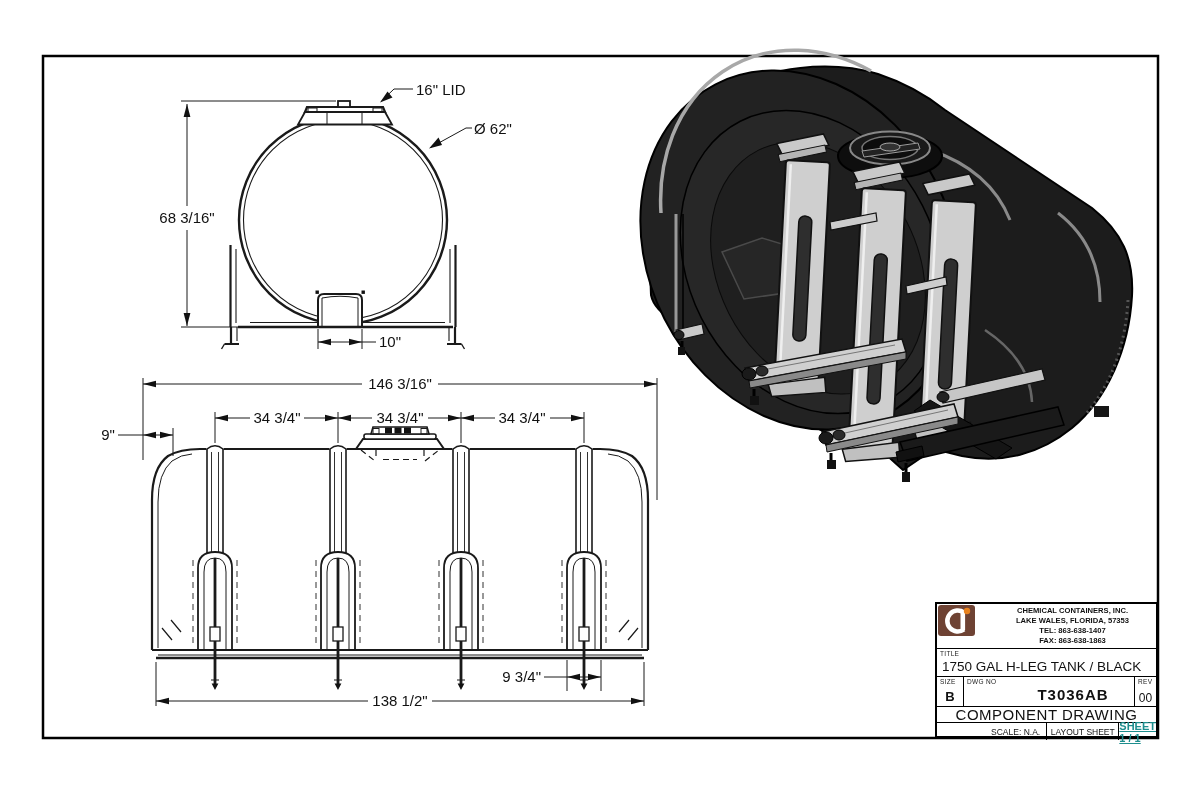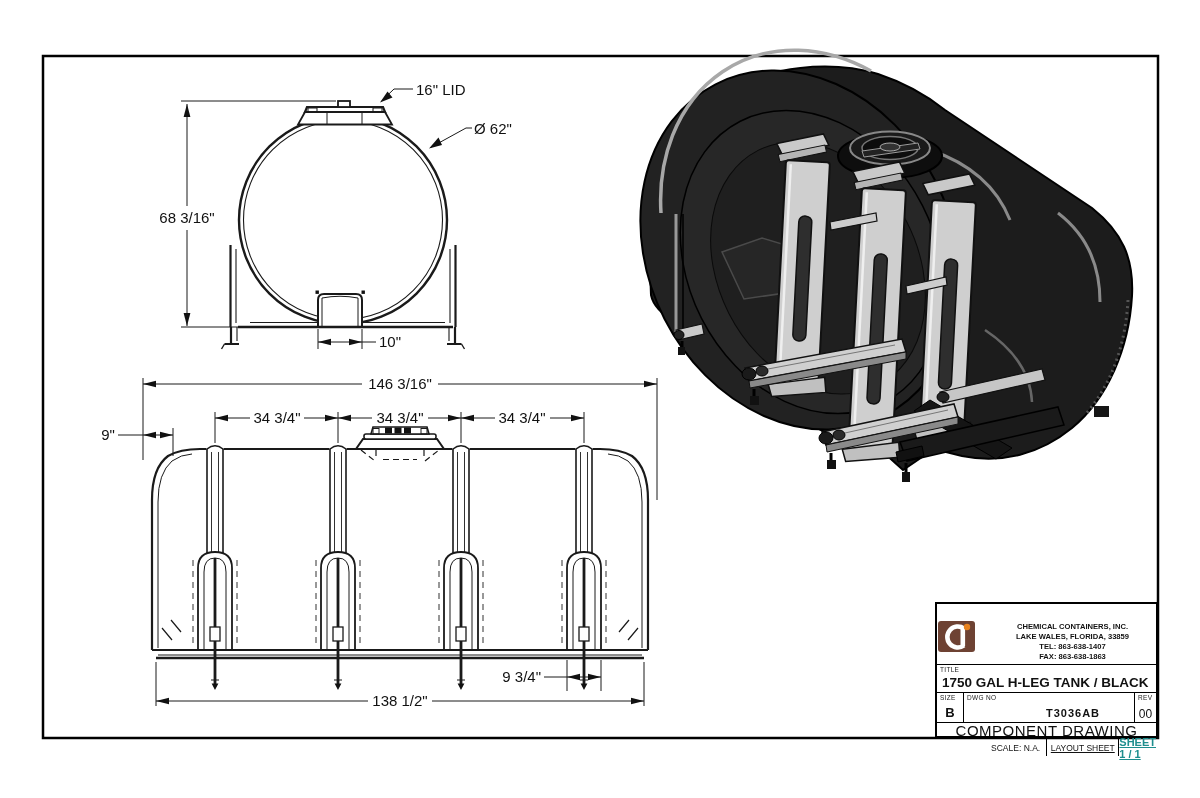--- a/index.html
+++ b/index.html
@@ -5,42 +5,42 @@
   html,body{margin:0;padding:0;background:#ffffff;}
   .sheet{position:relative;width:1200px;height:798px;background:#fff;overflow:hidden;
          font-family:"Liberation Sans",sans-serif;color:#111;}
   svg{position:absolute;left:0;top:0;}
   svg text{font-family:"Liberation Sans",sans-serif;fill:#111;}
   .dim{font-size:15px;}
   
   .titleblock{position:absolute;left:935px;top:602px;width:223px;height:136px;
               border:2px solid #000;box-sizing:border-box;background:#fff;font-size:9px;}
   .tb-row{box-sizing:border-box;border-bottom:1.5px solid #000;position:relative;}
-  .tb-company{height:45px;display:flex;align-items:center;margin-top:16px;}
+  .tb-company{height:45px;display:flex;align-items:center;}
   .logo-cell{width:56px;display:flex;align-items:center;justify-content:center;}
   .company-text{flex:1;text-align:center;font-weight:bold;font-size:7.6px;line-height:1.3;padding-right:4px;}
   .tb-title{height:28px;}
   .tb-label{position:absolute;top:1px;left:3px;font-size:6.5px;letter-spacing:.3px;color:#222;}
-  .tb-title-text{padding:10px 0 0 5px;font-weight:bold;font-size:13.5px;white-space:nowrap;}
+  .tb-title-text{padding:10px 0 0 5px;font-weight:normal;font-size:13.5px;white-space:nowrap;}
   .tb-sdr{height:30px;display:flex;}
   .cell{position:relative;box-sizing:border-box;border-right:1.5px solid #000;
         display:flex;align-items:flex-end;justify-content:center;}
   .cell-size{width:27px;}
   .cell-dwg{flex:1;}
   .cell-rev{width:21px;border-right:none;}
   .v-size{font-weight:bold;font-size:13px;padding-bottom:2px;}
-  .v-dwg{font-weight:bold;font-size:11px;letter-spacing:1px;padding-bottom:3px;margin-left:48px;}
+  .v-dwg{font-weight:bold;font-size:15px;letter-spacing:1px;padding-bottom:3px;margin-left:48px;}
   .v-rev{font-size:12px;padding-bottom:1px;}
   .tb-comp{height:16px;display:flex;align-items:center;justify-content:center;
            font-size:15px;letter-spacing:.5px;}
   .tb-bottom{height:17px;display:flex;border-bottom:none;margin-left:48px;}
   .bcell{box-sizing:border-box;border-right:1.5px solid #000;display:flex;
          align-items:center;justify-content:center;font-size:8.5px;}
   .b-scale{width:63px;}
-  .b-layout{width:73px;text-decoration:underline;}
+  .b-layout{width:73px;}
   .b-sheet{flex:1;border-right:none;font-size:11px;font-weight:bold;}
 </style>
 </head>
 <body>
 
 <div class="sheet">
 
 <svg width="1200" height="798" viewBox="0 0 1200 798">
 
   <rect x="43" y="56" width="1115" height="682" fill="none" stroke="#000" stroke-width="2.5"></rect>
@@ -308,21 +308,21 @@
     <div class="logo-cell">
       <svg width="40" height="34" viewBox="0 0 40 34">
         <rect x="1" y="1" width="37" height="31" rx="3" fill="#6e4233"></rect>
         <path d="M 27,25.5 A 10.5,10.5 0 1 1 27,8.5" stroke="#fff" stroke-width="4.6" fill="none"></path>
         <rect x="23.5" y="8" width="4.6" height="18" fill="#fff"></rect>
         <circle cx="30" cy="7" r="3.2" fill="#e8821e"></circle>
       </svg>
     </div>
     <div class="company-text">
       <div>CHEMICAL CONTAINERS, INC.</div>
-      <div>LAKE WALES, FLORIDA, 33859</div>
+      <div>LAKE WALES, FLORIDA, 57353</div>
       <div>TEL: 863-638-1407</div>
       <div>FAX: 863-638-1863</div>
     </div>
   </div>
   <div class="tb-row tb-title">
     <span class="tb-label">TITLE</span>
     <div class="tb-title-text">1750 GAL H-LEG TANK / BLACK</div>
   </div>
   <div class="tb-row tb-sdr">
     <div class="cell cell-size">

